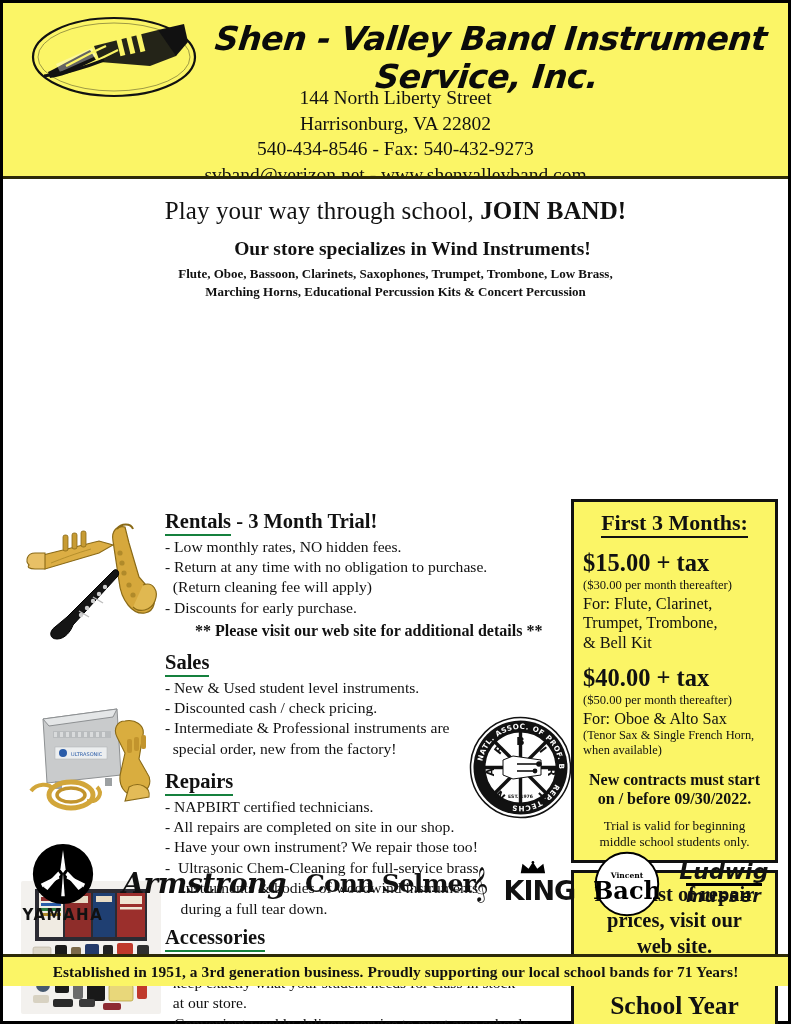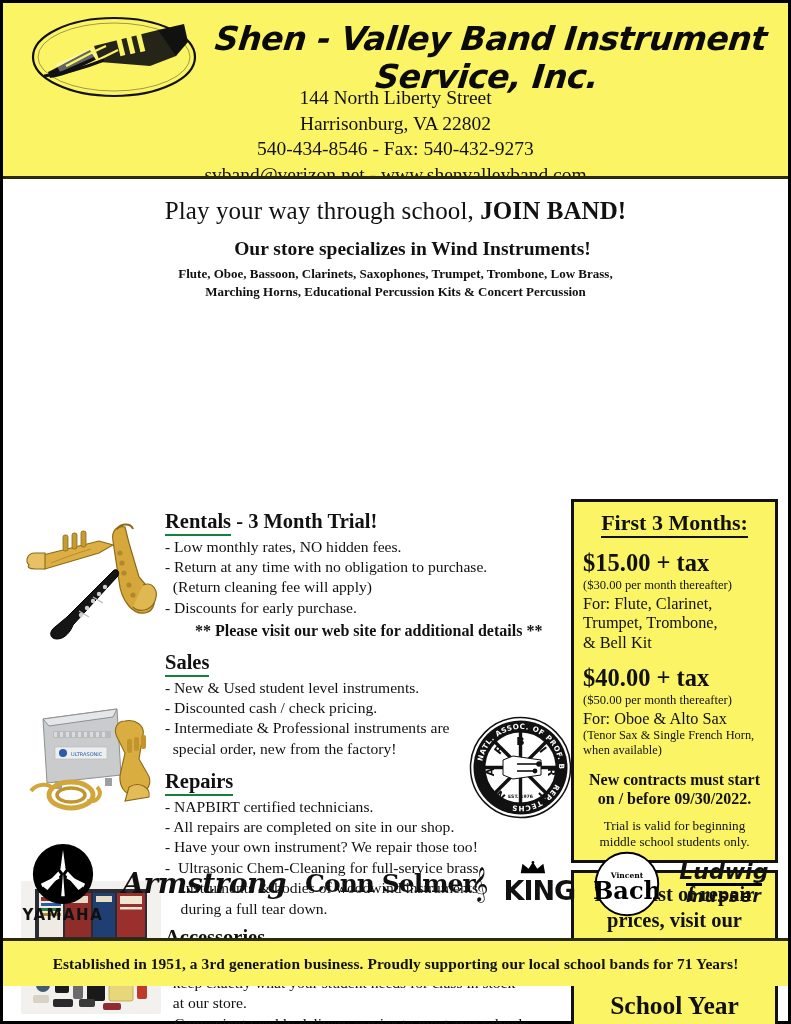--- a/index.html
+++ b/index.html
@@ -184,21 +184,21 @@
     height:105px;
     display:flex;align-items:center;justify-content:space-around;
     padding:0 10px;
     box-sizing:border-box;
   }
   .logo-item{display:flex;align-items:center;justify-content:center;}
 
   
   .footer{
     position:absolute;left:0;right:0;bottom:0;
-    height:48px;
+    height:32px;
     background:#FBF566;
     border-top:3px solid #2d2a08;
     display:flex;align-items:center;justify-content:center;
     box-sizing:border-box;
   }
   .footer span{
     font-weight:bold;
     font-size:15.4px;
     letter-spacing:0.1px;
   }

